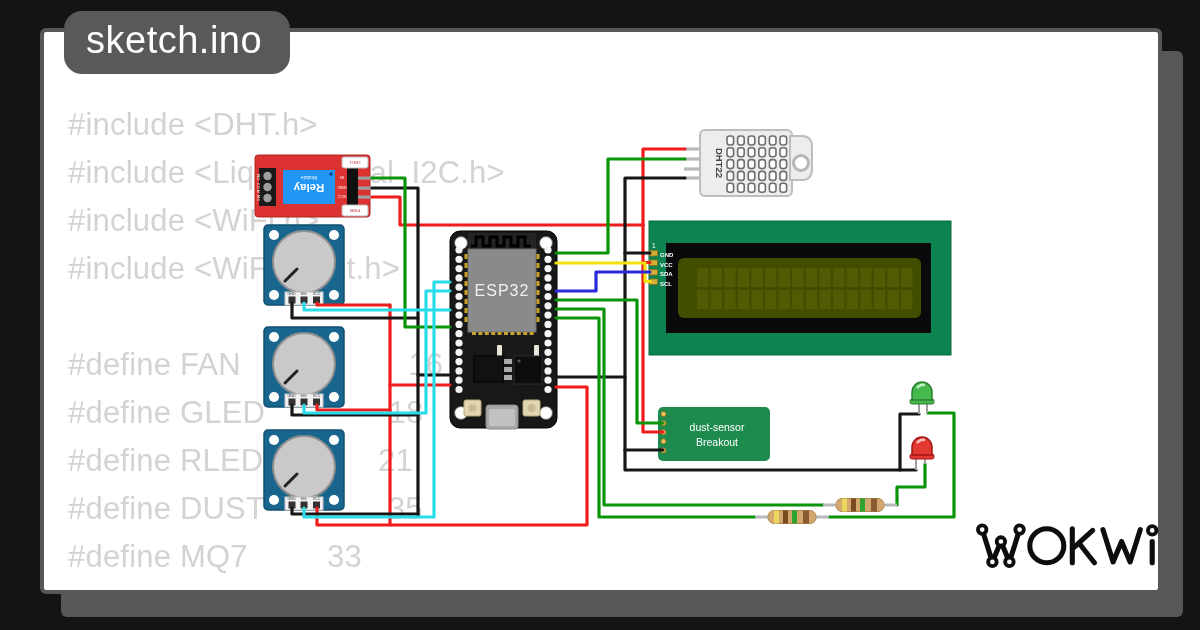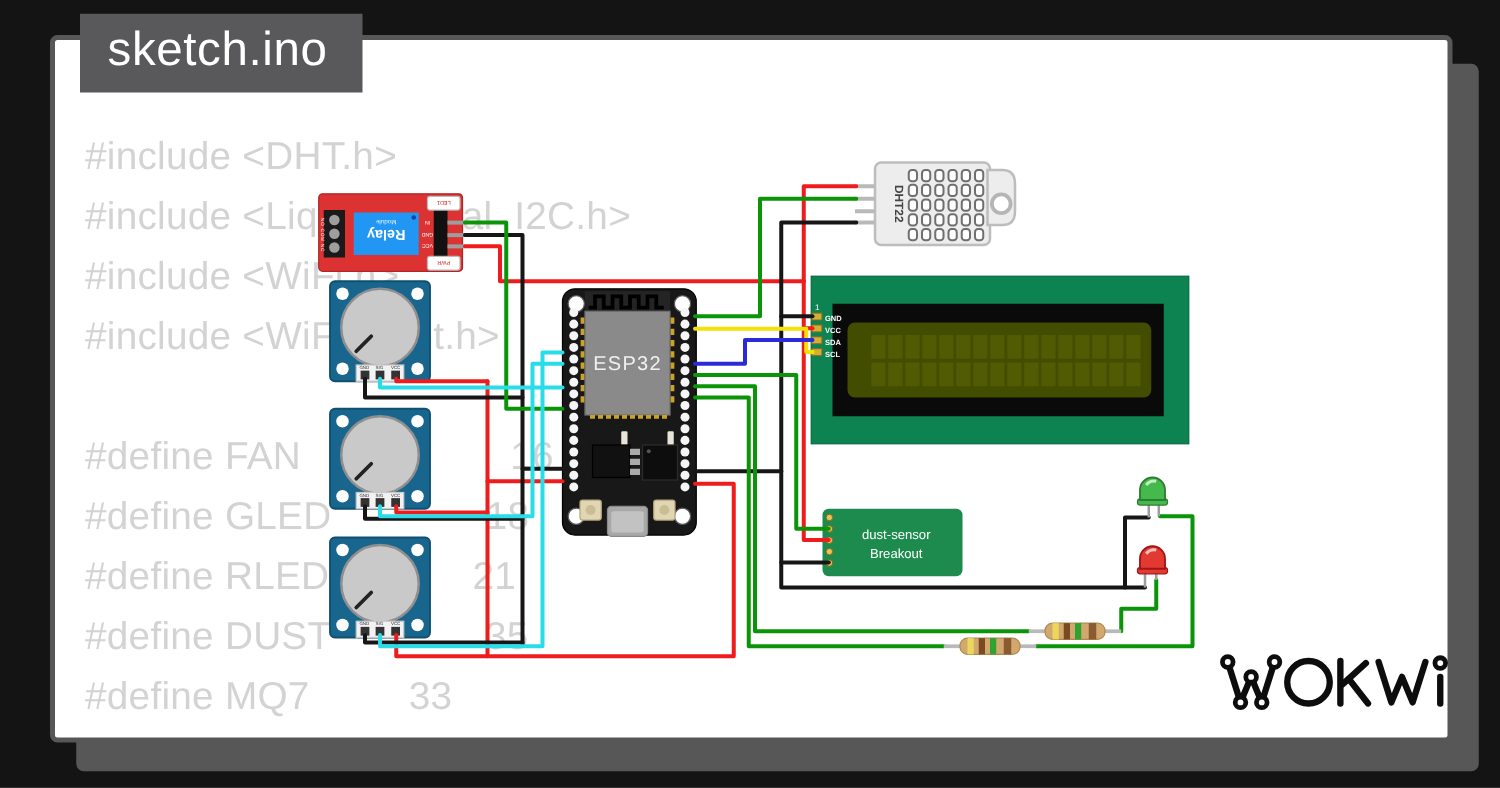--- a/index.html
+++ b/index.html
@@ -1,21 +1,21 @@
 <!DOCTYPE html>
 <html style="--w-red: #ee1c1c; --w-green: #0a9408; --w-black: #161616; --w-cyan: #29dde8; --w-yellow: #f2e20a; --w-blue: #2a2ad8; --led-green: #46b94c; --led-red: #e23a33; --band0: #ead75c; --band1: #7c4a21; --band2: #2fa32f; --band3: #8a5a30;"><head>
 <meta charset="utf-8">
 <style>
   html,body{margin:0;padding:0;background:#000;}
   .stage{position:relative;width:1200px;height:630px;background:#141414;overflow:hidden;
          font-family:"Liberation Sans",sans-serif;}
   .card{position:absolute;left:40px;top:28px;width:1114px;height:558px;background:#ffffff;
         border:4px solid #575757;border-radius:6px;box-shadow:21px 23px 0 0 #575757;overflow:hidden;}
   .title-box{position:absolute;left:64px;top:11px;z-index:6;background:#59595b;color:#fff;
-        font-size:38px;font-weight:400;padding:8px 28px 12px 22px;letter-spacing:.5px;}
+        font-size:38px;font-weight:400;padding:8px 28px 12px 22px;letter-spacing:.5px;border-radius:18px;}
   .code{position:absolute;left:24px;top:69px;color:#d3d3d3;font-size:31px;line-height:48px;
         white-space:pre;letter-spacing:.2px;}
   .code-line{height:48px;}
   svg.overlay{position:absolute;left:0;top:0;z-index:5;pointer-events:none;}
   text{font-family:"Liberation Sans",sans-serif;}
 </style>
 </head>
 <body>
 
 <div class="stage">

